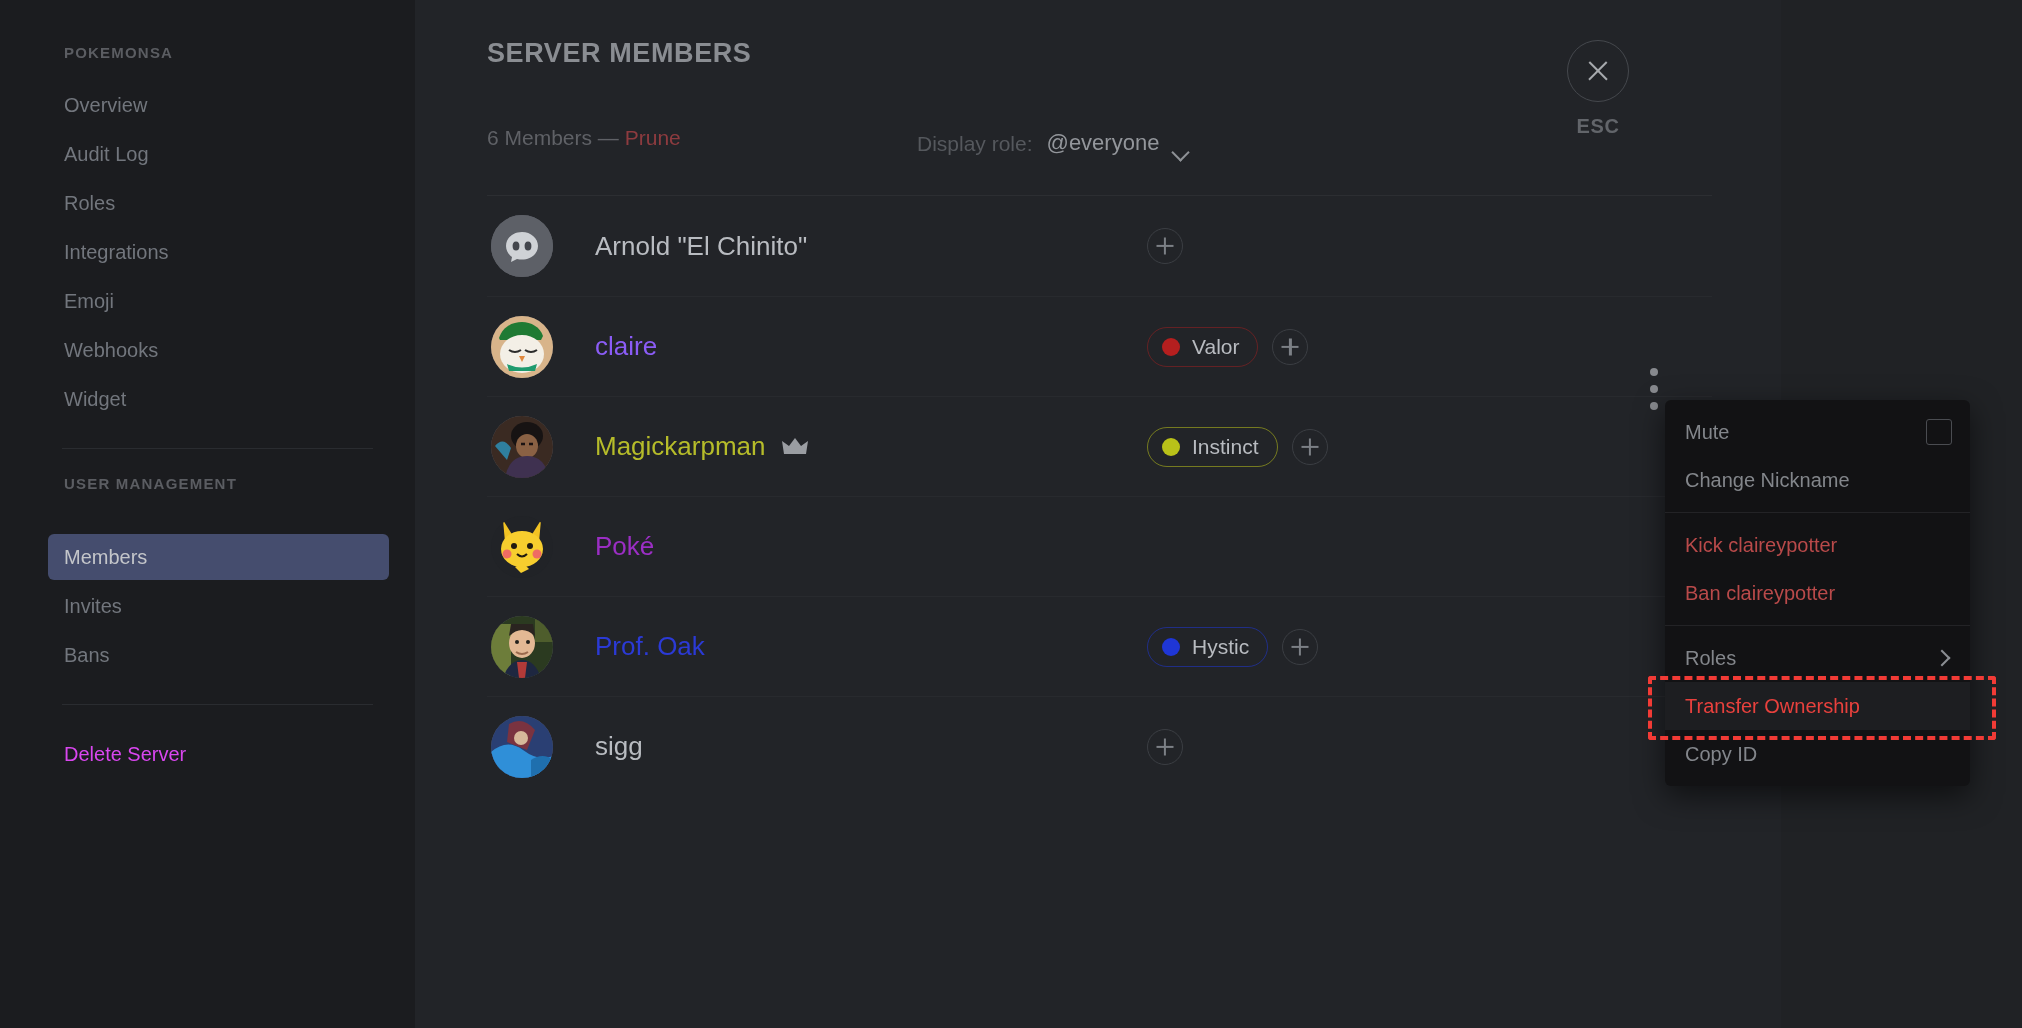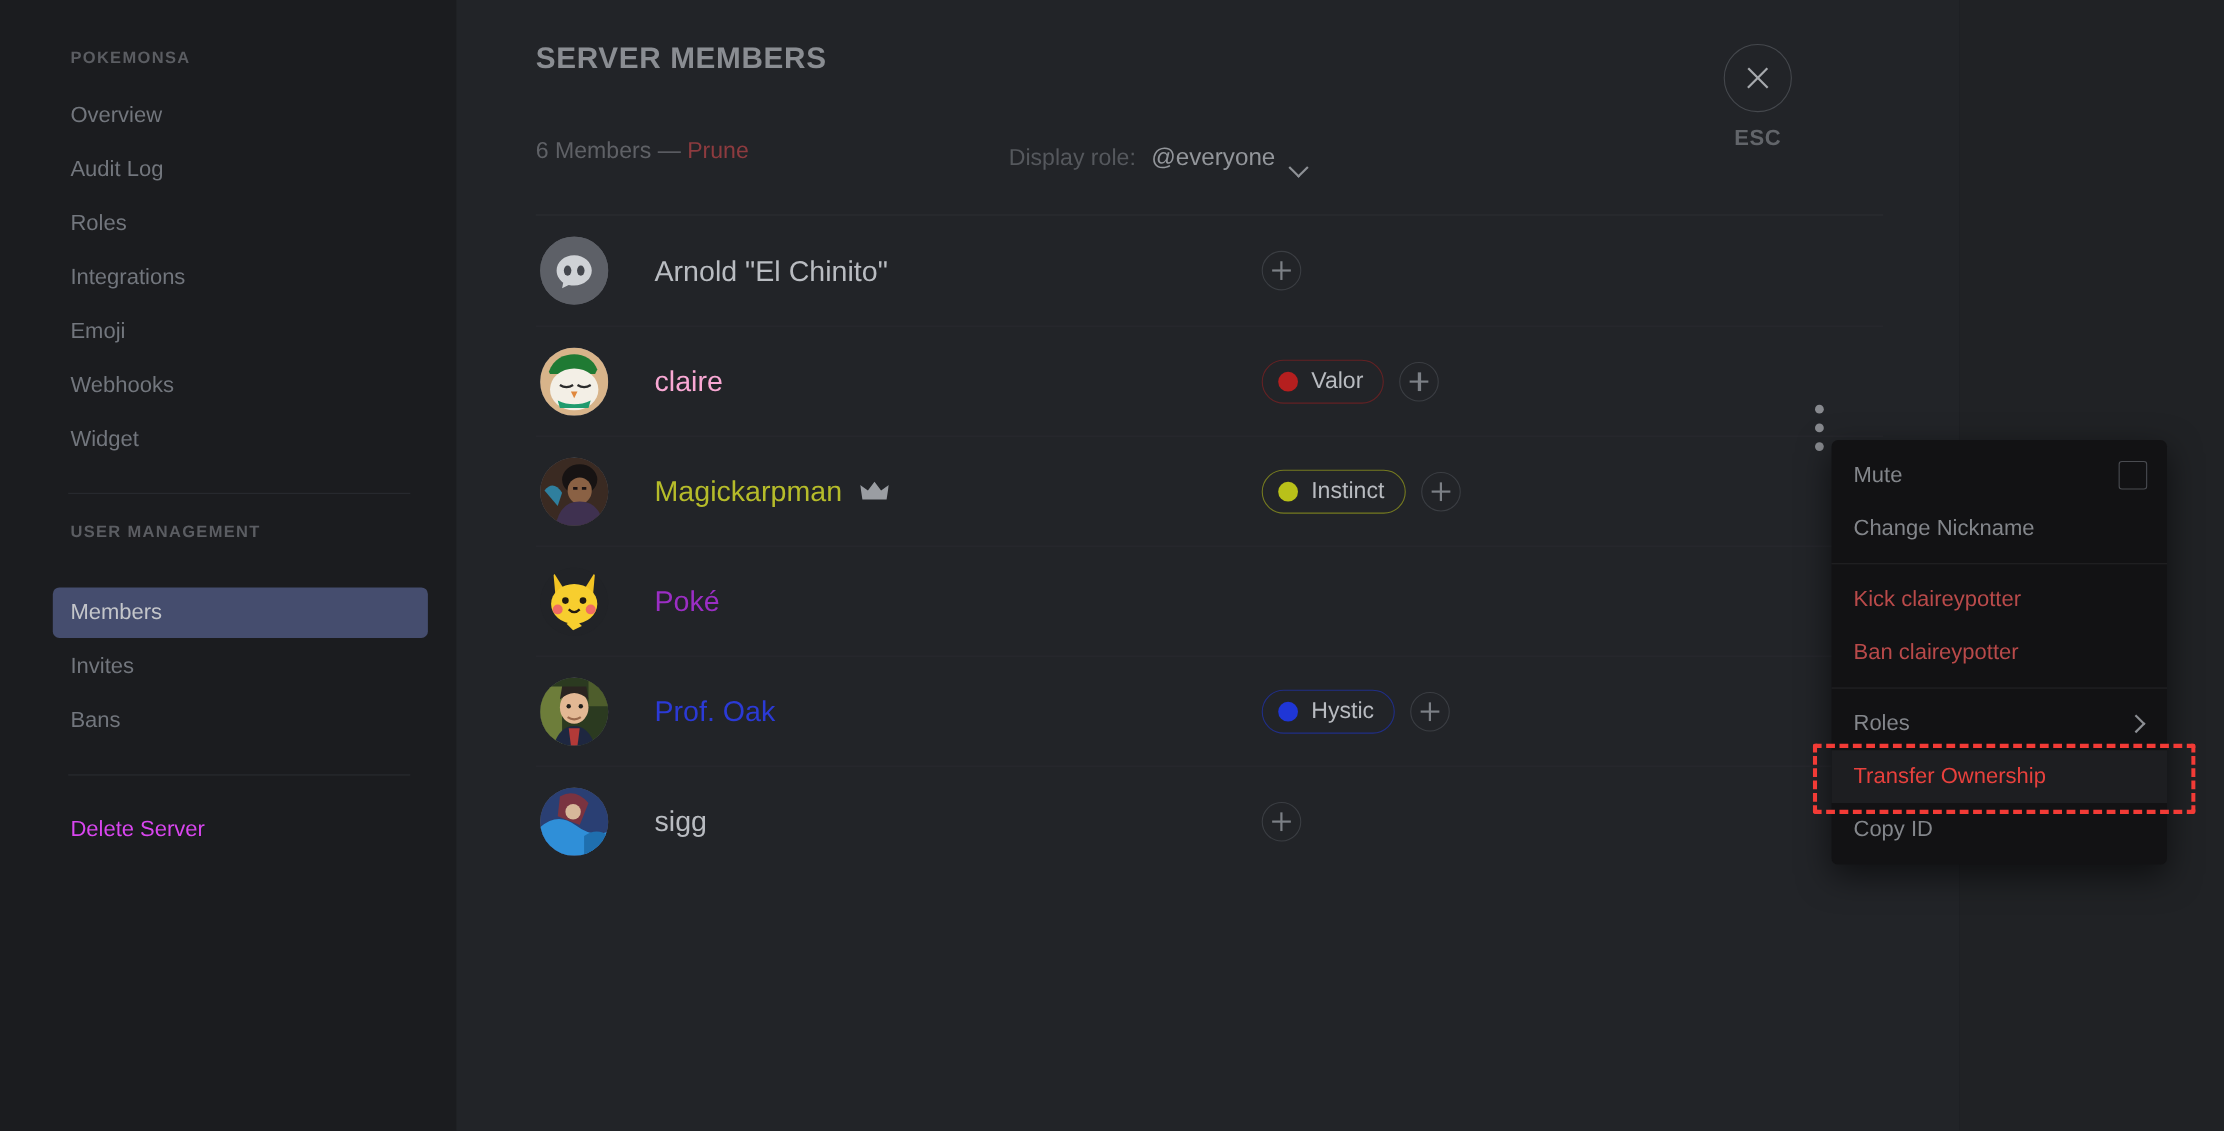--- a/index.html
+++ b/index.html
@@ -499,21 +499,21 @@
           <svg viewBox="0 0 62 62">
               <rect width="62" height="62" fill="#d8b48a"></rect>
             <path d="M8 22c4-12 14-16 23-16s18 5 21 14l-2 4H9z" fill="#1f7a33"></path>
             <ellipse cx="31" cy="38" rx="22" ry="19" fill="#f3efe6"></ellipse>
             <path d="M18 34q6 4 12 0" stroke="#2b2b2b" stroke-width="2" fill="none"></path>
             <path d="M34 34q6 4 12 0" stroke="#2b2b2b" stroke-width="2" fill="none"></path>
             <path d="M28 40l6 0-3 6z" fill="#e0883d"></path>
             <path d="M16 48q15 7 30 0l-2 7H18z" fill="#1f9b6e"></path>
           </svg>
         </div>
-        <span class="member-name" style="color:#f9a8d4">claire</span>
+        <span class="member-name" style="color:#8b5cf6">claire</span>
         <div class="role-area">
           <div class="role-pill" style="border-color:rgba(181,31,31,.45)">
             <span class="role-dot" style="background:#b51f1f"></span>
             <span>Valor</span>
           </div>
           <div class="add-role-btn"></div>
         </div>
       </div>
 
       <div class="member-row">

